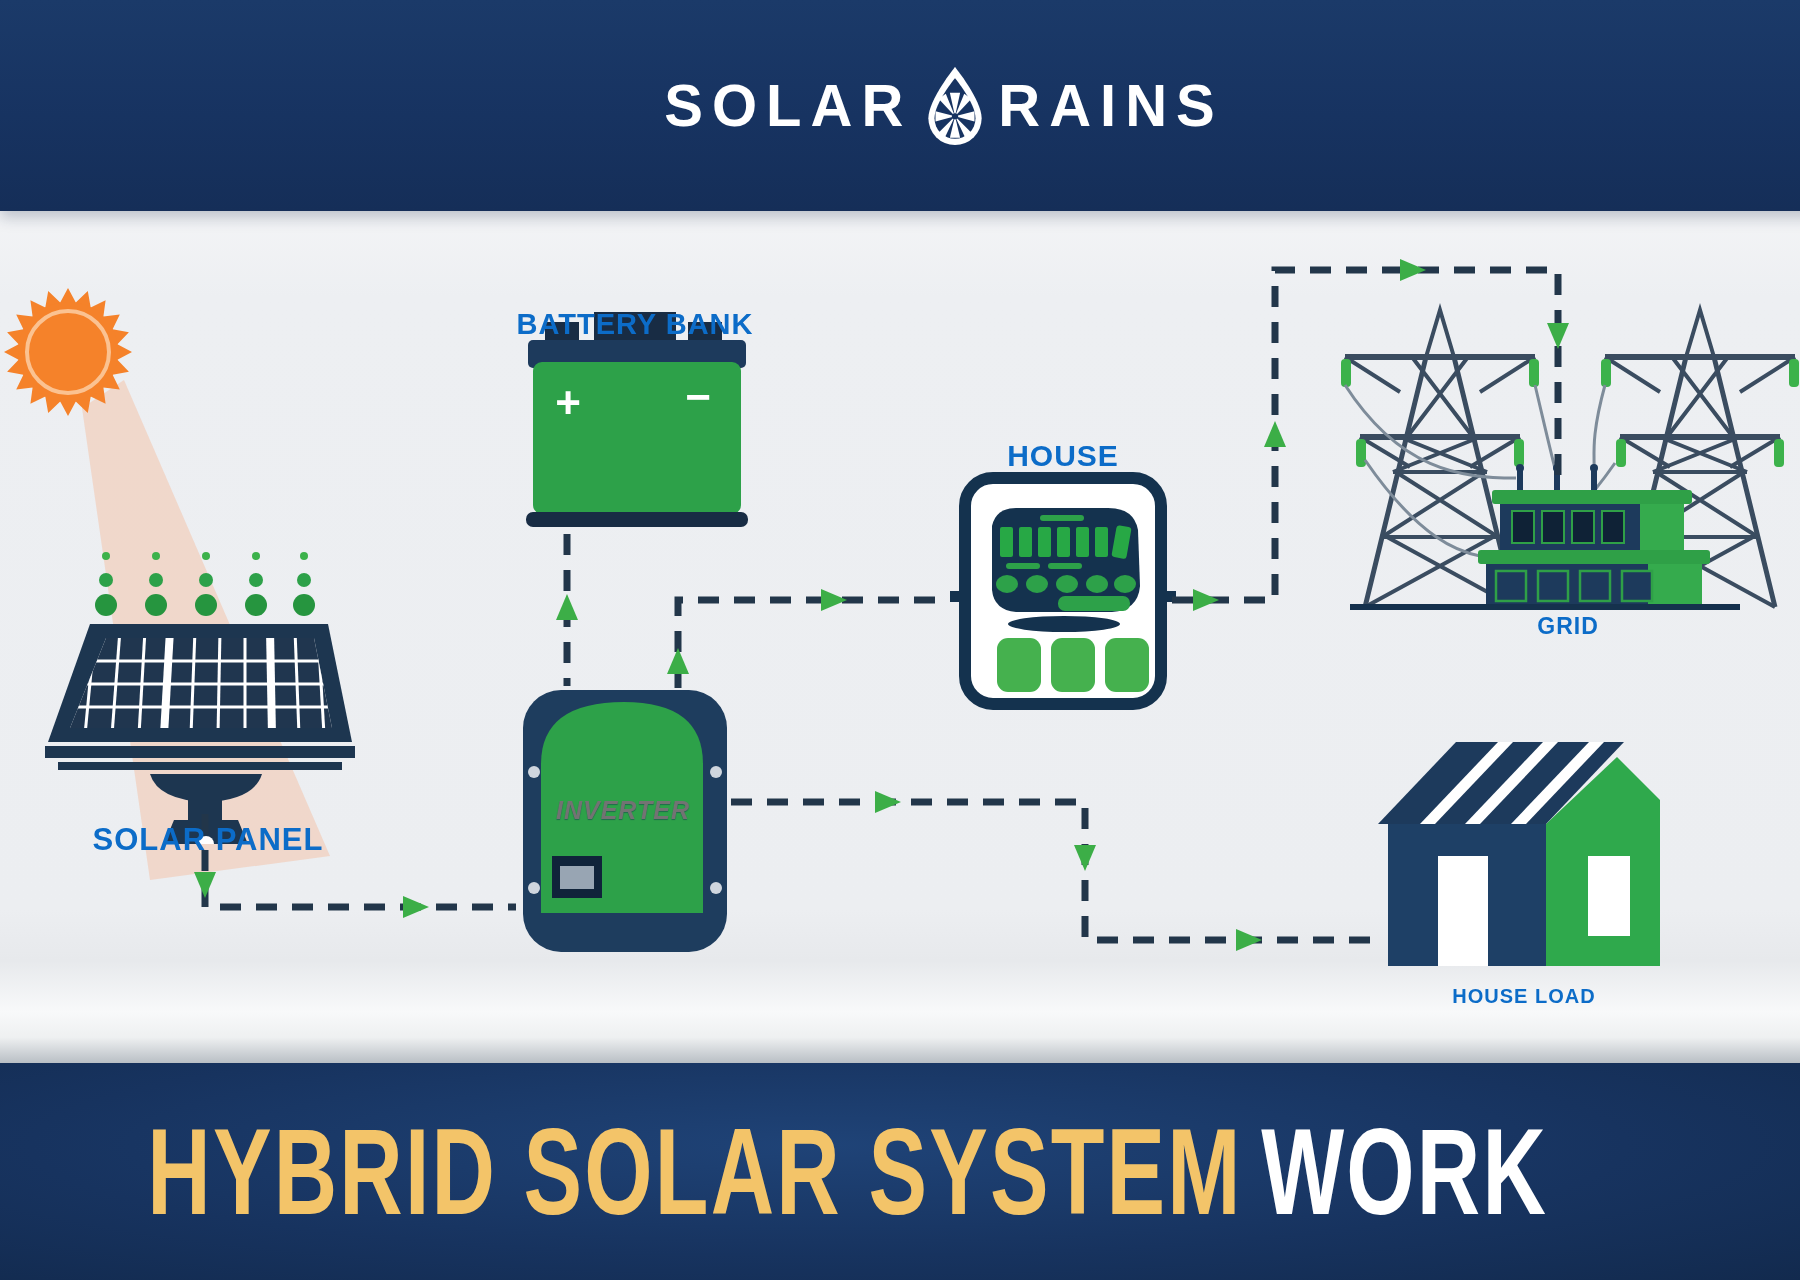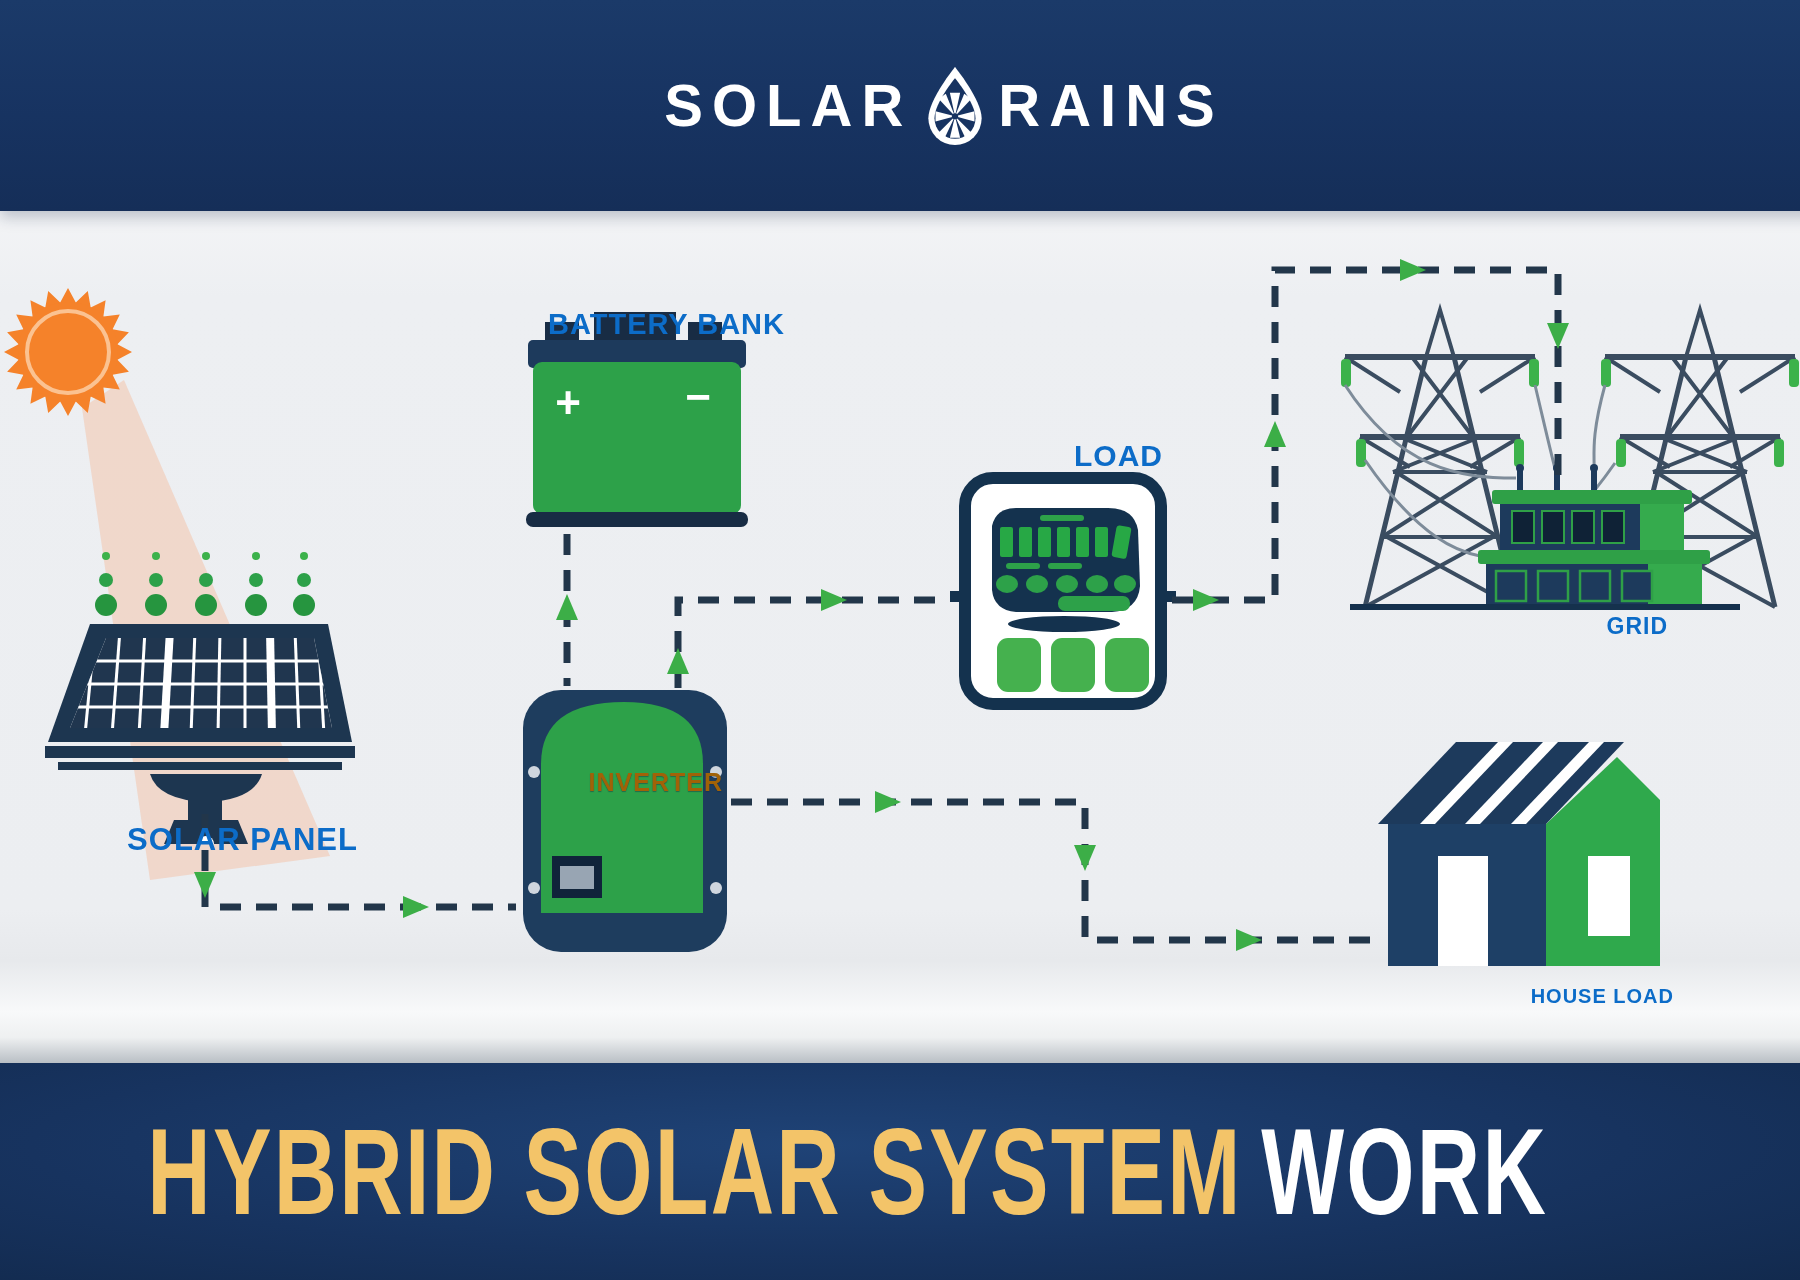--- a/index.html
+++ b/index.html
@@ -17,26 +17,26 @@
   .logo-drop{width:62px;height:82px;margin:0 2px;}
 
   
   .diagram-bg{position:absolute;left:0;top:211px;width:1800px;height:852px;
       background:linear-gradient(180deg,#f3f4f6 0%,#edeff2 10%,#eceef1 82%,
                  #e7e9ec 88%,#f8f9fa 94%,#eef0f1 97%,#b9bfc5 100%);}
 
   svg.diagram{position:absolute;left:0;top:0;width:1800px;height:1280px;z-index:2;}
 
   
-  .lbl{position:absolute;z-index:3;text-align:right;font-weight:bold;
+  .lbl{position:absolute;z-index:3;text-align:center;font-weight:bold;
        color:#0c6cc8;letter-spacing:1px;}
   .lbl-solar  {left:58px;  top:822px; width:300px; font-size:31px;}
   .lbl-battery{left:485px; top:308px; width:300px; font-size:29px;}
-  .lbl-invert {left:523px; top:768px; width:200px; font-size:25px; color:#a16207;
-               text-shadow:0 1px 1px rgba(16,40,80,.45);}
+  .lbl-invert {left:523px; top:796px; width:200px; font-size:25px; color:#737373;
+               text-shadow:0 1px 1px rgba(16,40,80,.45);font-style:italic;}
   .lbl-meter  {left:963px; top:439px; width:200px; font-size:30px;}
   .lbl-grid   {left:1468px;top:613px; width:200px; font-size:23px;}
   .lbl-house  {left:1374px;top:985px; width:300px; font-size:20px;}
   .term{position:absolute;z-index:3;color:#ffffff;font-weight:bold;text-align:center;}
   .term-plus {left:548px;top:378px;width:40px;font-size:44px;}
   .term-minus{left:676px;top:372px;width:44px;font-size:44px;}
 
   
   .banner{position:absolute;left:0;top:1063px;width:1800px;height:217px;
           background:radial-gradient(ellipse at 46% 38%, #1f4377 0%, #17335f 58%, #122a4e 100%);
@@ -290,21 +290,21 @@
     <polygon points="1547,323 1569,323 1558,349"></polygon>
     <polygon points="875,791 875,813 901,802"></polygon>
     <polygon points="1074,845 1096,845 1085,871"></polygon>
     <polygon points="1236,929 1236,951 1262,940"></polygon>
   </g>
 </svg>
 
 <div class="lbl lbl-solar">SOLAR PANEL</div>
 <div class="lbl lbl-battery">BATTERY BANK</div>
 <div class="lbl lbl-invert">INVERTER</div>
-<div class="lbl lbl-meter">LOAD</div>
+<div class="lbl lbl-meter">HOUSE</div>
 <div class="lbl lbl-grid">GRID</div>
 <div class="lbl lbl-house">HOUSE LOAD</div>
 <div class="term term-plus">+</div>
 <div class="term term-minus">−</div>
 
 <div class="banner">
   <div class="banner-inner">
     <span class="banner-hl">HYBRID SOLAR SYSTEM</span>
     <span class="banner-rest">WORK</span>
   </div>

